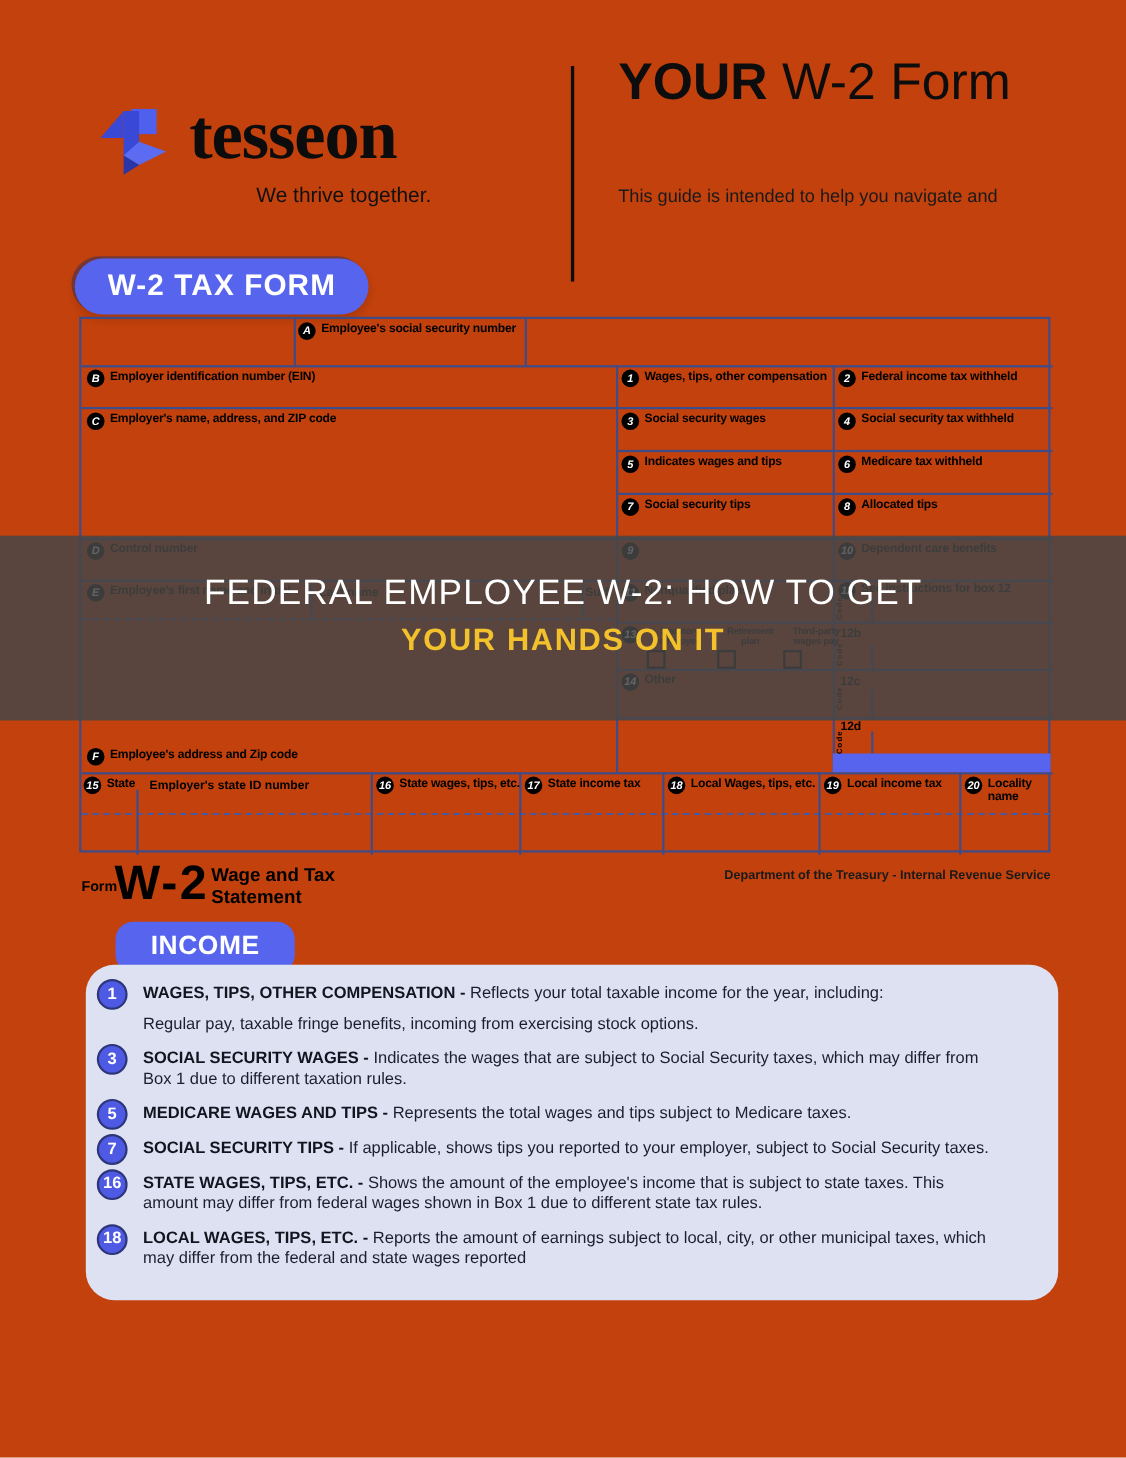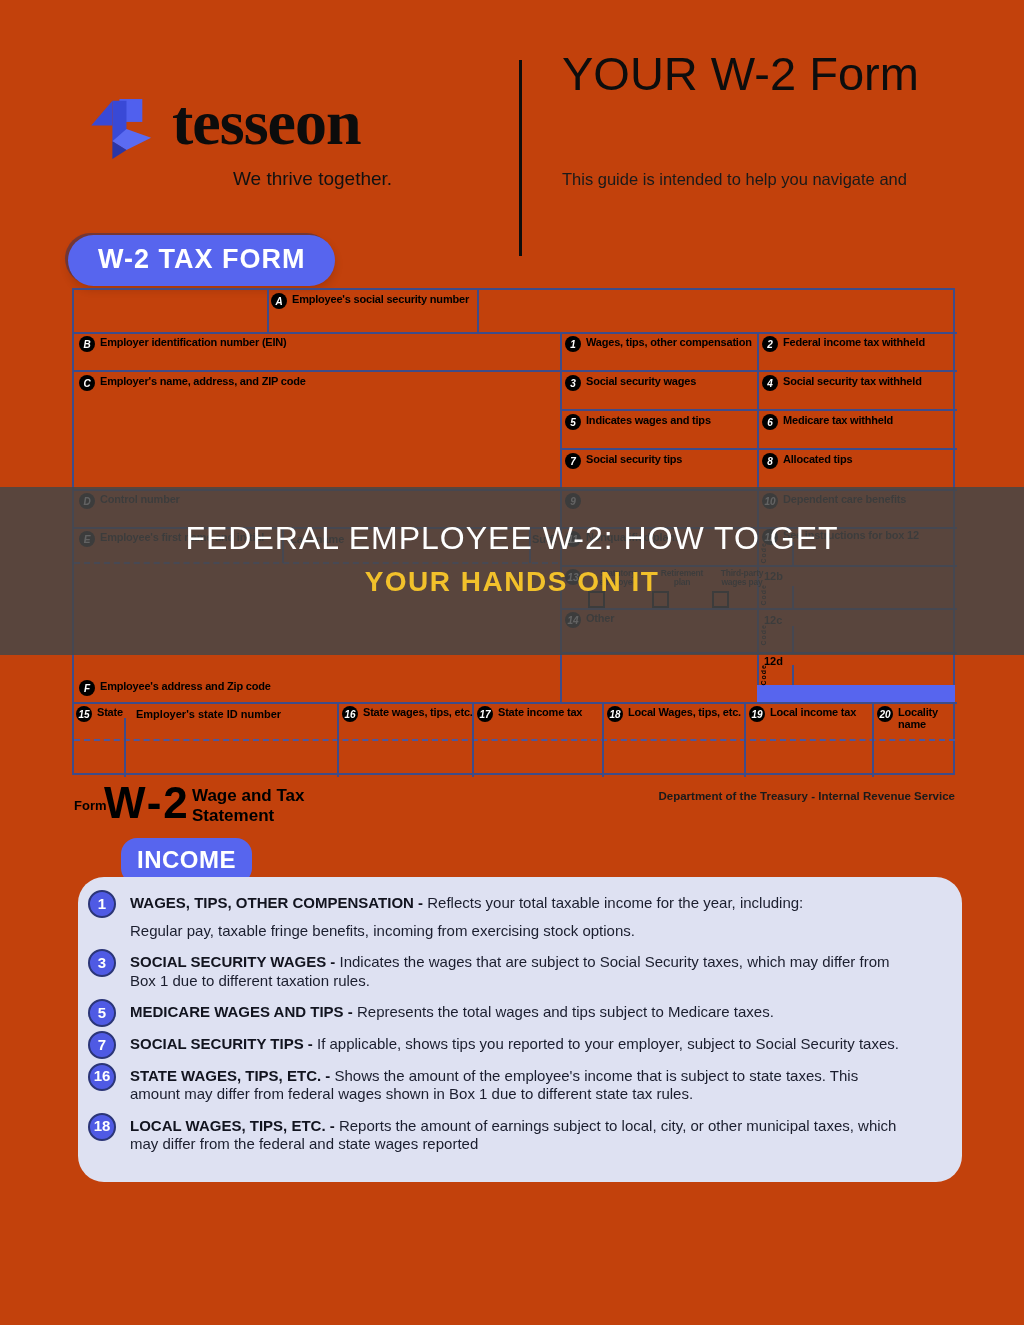--- a/index.html
+++ b/index.html
@@ -8,28 +8,28 @@
 
   
   .logo-icon{position:absolute;left:86px;top:92px;width:88px;height:88px;}
   .brand{position:absolute;left:172px;top:86px;font-family:"Liberation Serif",serif;
          font-weight:bold;font-size:64px;color:#0c0c0c;letter-spacing:-1px;}
   .tagline{position:absolute;left:233px;top:168px;font-size:19px;color:#111;}
   .hdr-divider{position:absolute;left:519px;top:60px;width:3px;height:196px;background:#0d0d0d;}
   .title{position:absolute;left:562px;top:50px;color:#0d0d0d;line-height:1.04;}
   .title .l1{font-size:47px;font-weight:bold;letter-spacing:0;}
   .title .l2{font-size:47px;}
-  .title .l2 b{font-weight:normal;margin-top:44px;}
+  .title .l2 b{font-weight:bold;margin-top:44px;}
   .subtitle{position:absolute;left:562px;top:168px;font-size:16.5px;color:#1a1a1a;line-height:1.45;}
 
   
   .pill{position:absolute;background:#5765EE;color:#fff;font-weight:bold;border-radius:26px;
         box-shadow:-3px -2px 0 rgba(42,46,96,.5), 0 4px 8px rgba(0,0,0,.15);}
   .pill-form{left:68px;top:235px;padding:9px 30px 11px;font-size:27px;letter-spacing:1px;}
-  .pill-income{left:121px;top:838px;padding:8px 16px 10px;font-size:24px;letter-spacing:.5px;
+  .pill-income{left:105px;top:838px;padding:8px 32px 10px;font-size:24px;letter-spacing:.5px;
         border-radius:16px;box-shadow:none;}
 
   
   .form{position:absolute;left:72px;top:288px;width:883px;height:487px;
         border:2px solid #3E4C8A;box-sizing:border-box;z-index:1;}
   .hl{position:absolute;height:2px;background:#3E4C8A;}
   .vl{position:absolute;width:2px;background:#3E4C8A;}
   .dash{position:absolute;height:0;border-top:2px dashed #4a58a0;}
   .lab{position:absolute;display:flex;align-items:flex-start;gap:5px;}
   .circ{width:16px;height:16px;border-radius:50%;background:#000;color:#fff;font-size:10px;

